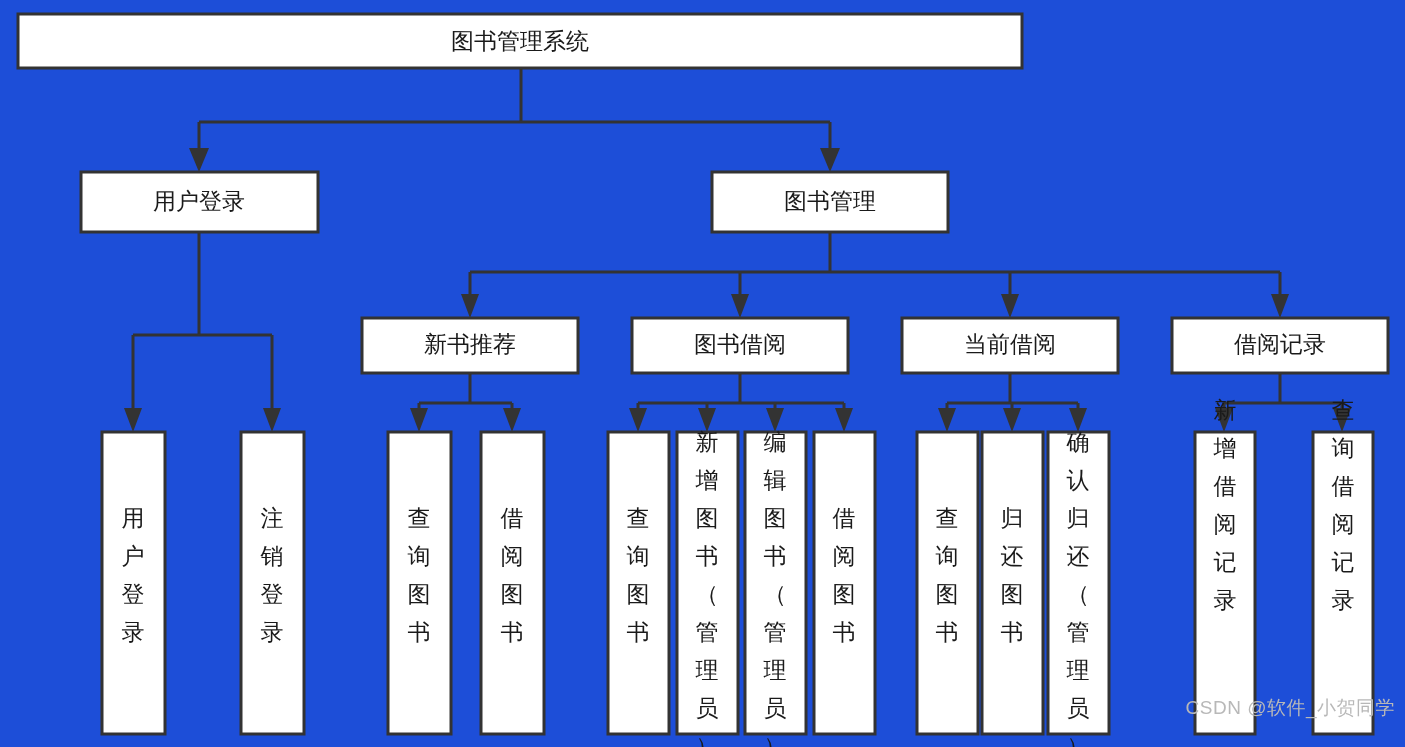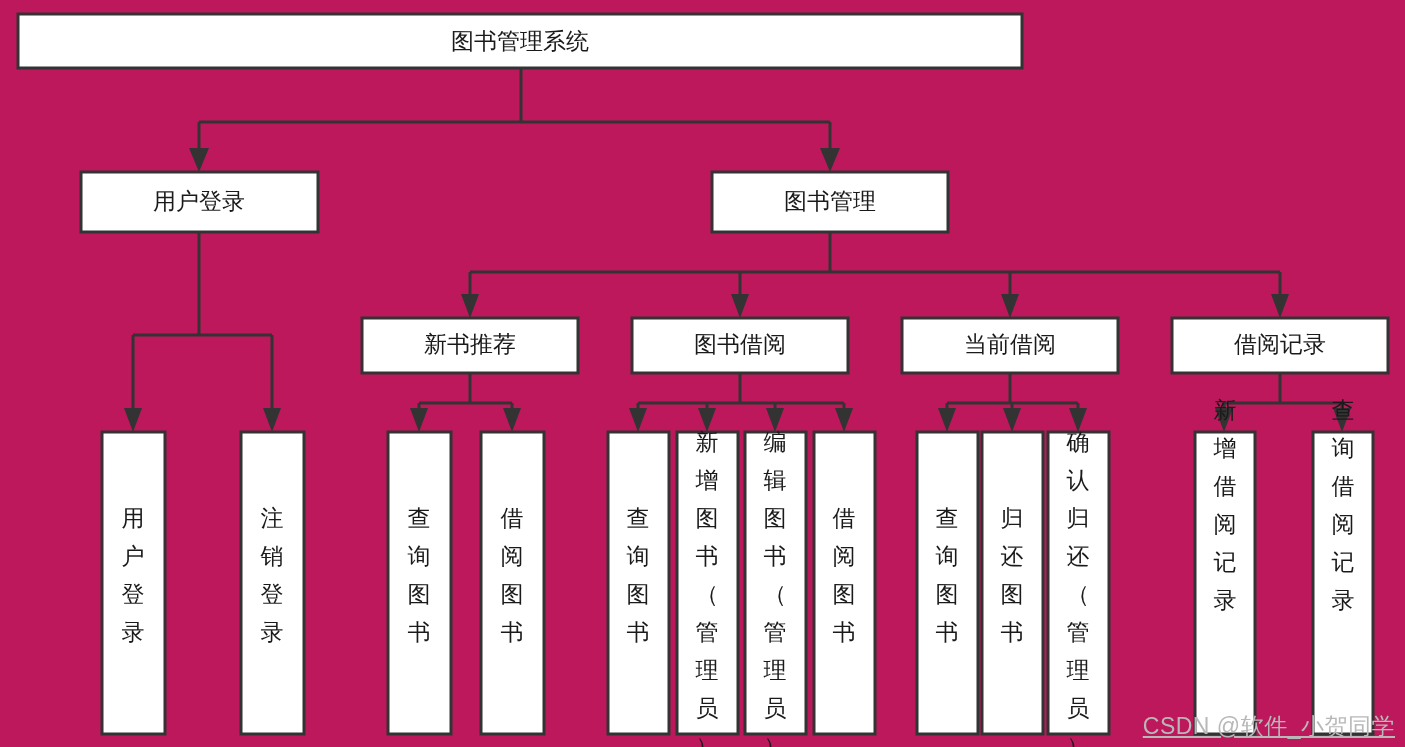--- a/index.html
+++ b/index.html
@@ -8,21 +8,21 @@
     padding: 0;
     background: #ffffff;
   }
   body {
     font-family: "Liberation Sans", "DejaVu Sans", sans-serif;
   }
   #diagram-root {
     position: relative;
     width: 1405px;
     height: 747px;
-    background: #be185d;
+    background: #1d4ed8;
     overflow: hidden;
   }
   svg.diagram-canvas {
     position: absolute;
     left: 0;
     top: 0;
     width: 1405px;
     height: 747px;
     display: block;
   }
@@ -50,28 +50,27 @@
   }
   .node-label-v {
     font-family: "Liberation Sans", "DejaVu Sans", sans-serif;
     font-size: 23px;
     fill: #1a1a1a;
     text-anchor: middle;
   }
   .watermark {
     position: absolute;
     right: 10px;
-    bottom: 5px;
-    font-family: "Liberation Sans", "DejaVu Sans", sans-serif;
-    font-size: 23px;
+    bottom: 26px;
+    font-family: "Liberation Sans", "DejaVu Sans", sans-serif;
+    font-size: 19px;
     color: #b8b8b8;
     white-space: nowrap;
     letter-spacing: 0.5px;
     pointer-events: none;
-    text-decoration: underline;
   }
 </style>
 </head>
 <body>
 
 <div id="diagram-root">
 
   <svg class="diagram-canvas" viewBox="0 0 1405 747" xmlns="http://www.w3.org/2000/svg">
 
     <defs>

